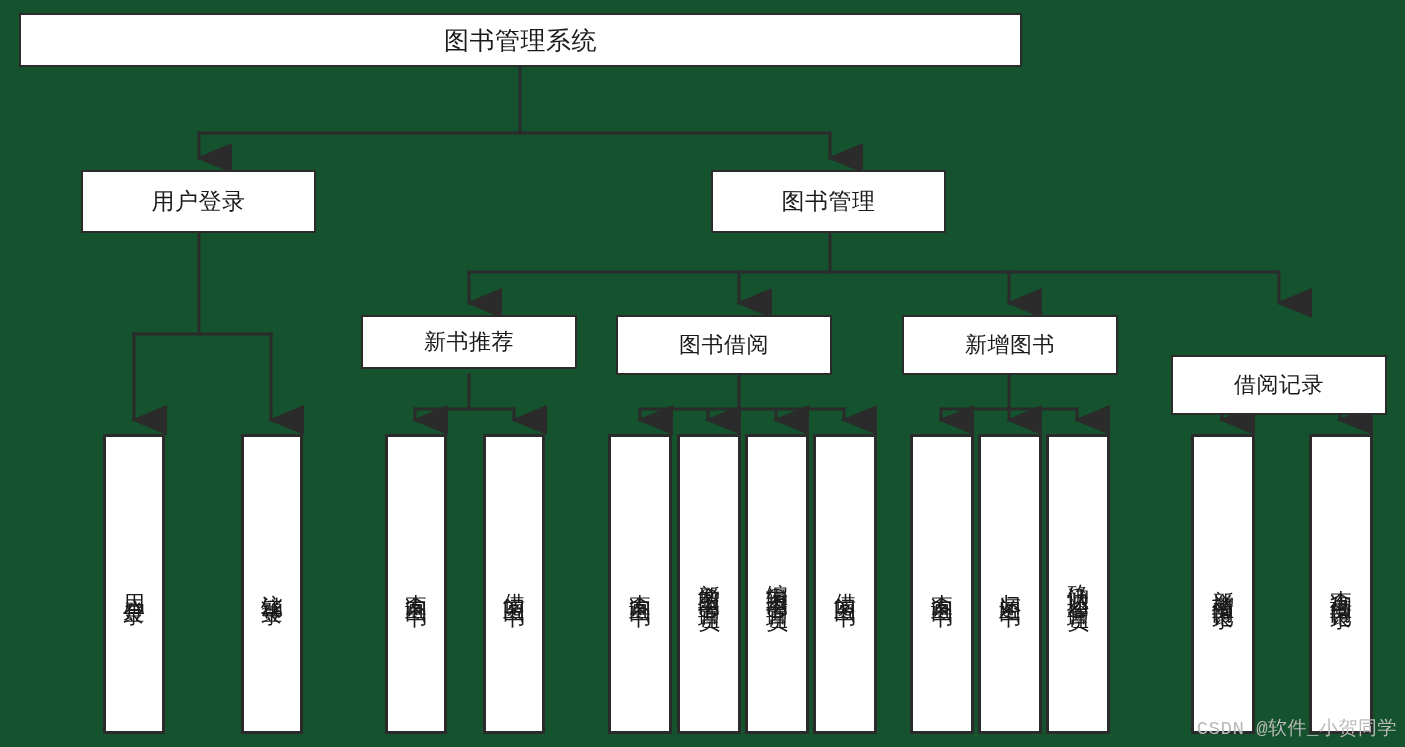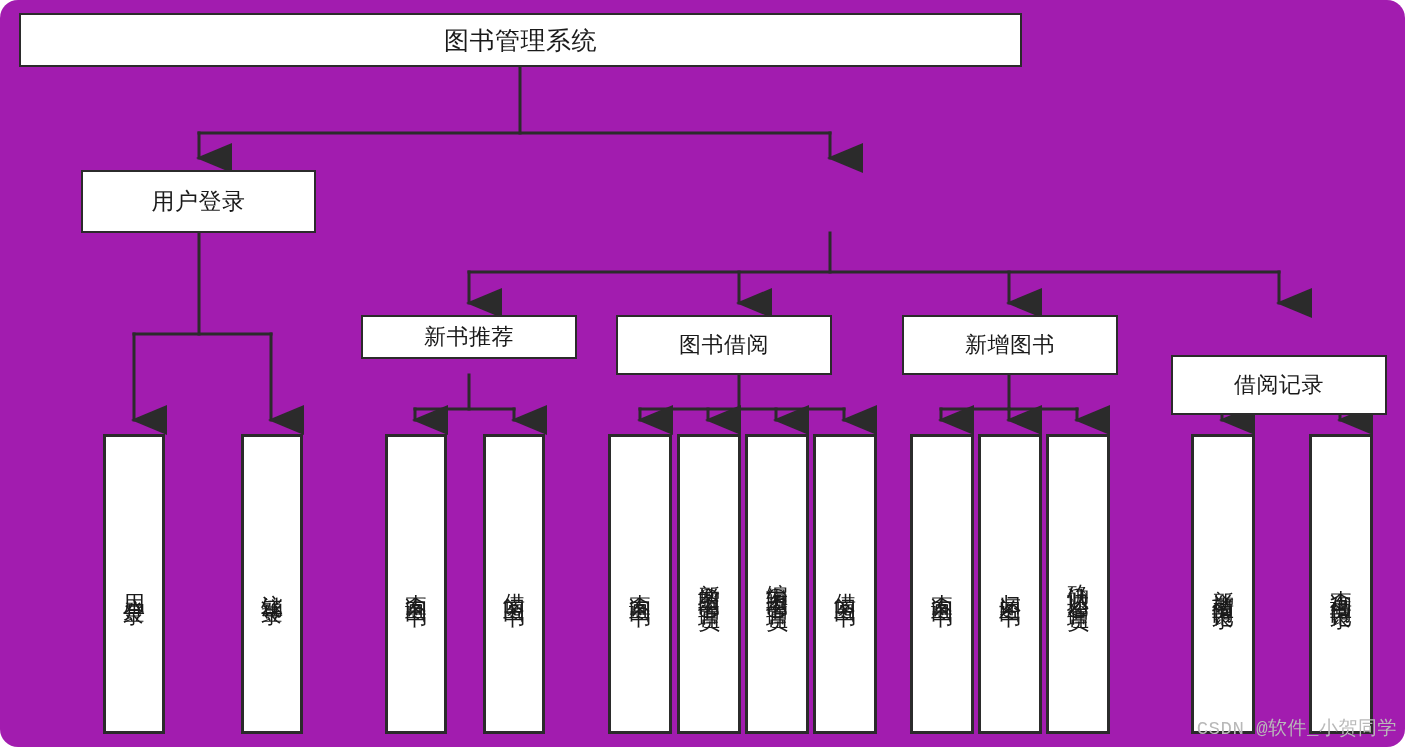--- a/index.html
+++ b/index.html
@@ -8,23 +8,22 @@
     padding: 0;
     background: #ffffff;
   }
   body {
     font-family: "Liberation Sans", "DejaVu Sans", sans-serif;
   }
   #canvas {
     position: relative;
     width: 1405px;
     height: 747px;
-    background: #a21caf;
+    background: #14532d;
     overflow: hidden;
-    border-radius: 18px;
   }
   #diagram-svg {
     position: absolute;
     left: 0;
     top: 0;
     width: 1405px;
     height: 747px;
   }
   
   .node {
@@ -129,22 +128,25 @@
     </g>
   </svg>
 
   <div class="node node-root" style="left:19px; top:13px; width:1003px; height:54px;">
     <span class="node-label">图书管理系统</span>
   </div>
 
   <div class="node node-l2" style="left:81px; top:170px; width:235px; height:63px;">
     <span class="node-label">用户登录</span>
   </div>
-
-  <div class="node node-l3" style="left:361px; top:315px; width:216px; height:44px;">
+  <div class="node node-l2" style="left:711px; top:170px; width:235px; height:63px;">
+    <span class="node-label">图书管理</span>
+  </div>
+
+  <div class="node node-l3" style="left:361px; top:315px; width:216px; height:54px;">
     <span class="node-label">新书推荐</span>
   </div>
   <div class="node node-l3" style="left:616px; top:315px; width:216px; height:60px;">
     <span class="node-label">图书借阅</span>
   </div>
   <div class="node node-l3" style="left:902px; top:315px; width:216px; height:60px;">
     <span class="node-label">新增图书</span>
   </div>
   <div class="node node-l3" style="left:1171px; top:315px; width:216px; height:60px;margin-top:40px;">
     <span class="node-label">借阅记录</span>

